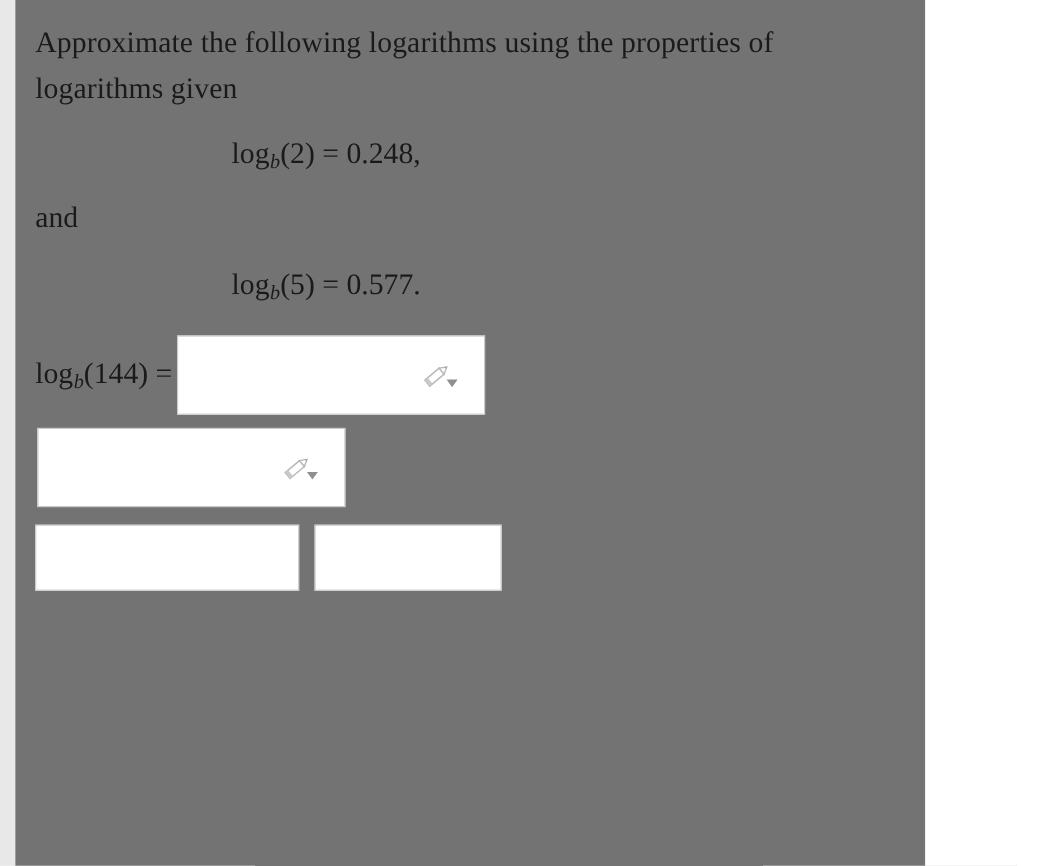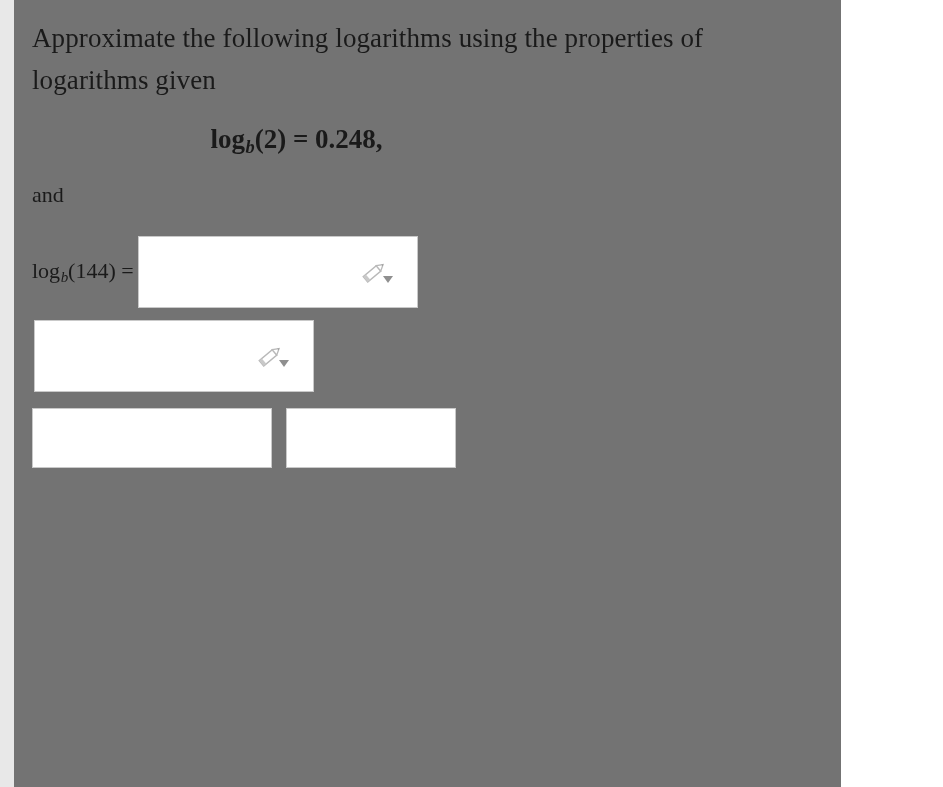--- a/index.html
+++ b/index.html
@@ -37,26 +37,25 @@
     font-family: "Liberation Serif", serif;
     letter-spacing: 0.1px;
     margin: 0 0 6px 0;
     max-width: 900px;
   }
   .eq-block {
     text-align: center;
     font-size: 27px;
     margin: 22px 0 0 0;
     padding-right: 260px;
-    font-weight: bold;
   }
   .eq-block.second { margin-top: 28px; }
   .eq-block.third  { margin-top: 30px; }
   .and-line {
-    font-size: 22px;
+    font-size: 27px;
     margin: 24px 0 0 0;
   }
   .math { font-family: "Liberation Serif", serif; }
   .mathit { font-style: italic; }
   sub.bsub {
     font-style: italic;
     font-size: 0.68em;
     vertical-align: -0.28em;
     margin-left: 0.5px;
   }
@@ -66,21 +65,21 @@
   }
   .answers {
     margin-top: 28px;
   }
   .answer-row {
     display: flex;
     align-items: center;
     margin-bottom: 12px;
   }
   .answer-label {
-    font-size: 22px;
+    font-size: 27px;
     white-space: nowrap;
     padding-right: 2px;
   }
   .answer-box {
     position: relative;
     width: 280px;
     height: 72px;
     border: 1px solid #c9c9c9;
     background: #ffffff;
     box-sizing: border-box;
@@ -121,20 +120,25 @@
 
   <div class="eq-block">
     <span class="math">log</span><sub class="bsub">b</sub><span class="math">(2)</span>
     <span class="math">=</span>
     <span class="math">0.248,</span>
   </div>
 
 
   <p class="and-line">and</p>
 
+  <div class="eq-block third">
+    <span class="math">log</span><sub class="bsub">b</sub><span class="math">(5)</span>
+    <span class="math">=</span>
+    <span class="math">0.577.</span>
+  </div>
 
   <div class="answers">
 
     <div class="answer-row">
       <span class="answer-label"><span>log</span><sub class="bsub">b</sub><span>(144)</span>&nbsp;<span>=</span></span>
       <div class="answer-box">
         <svg class="pencil" viewBox="0 0 34 26">
           <g transform="rotate(-40 14 13)">
             <rect x="2" y="9" width="17" height="7" fill="#ffffff" stroke="#b9b9b9" stroke-width="1.4"></rect>
             <rect x="2" y="9" width="3.4" height="7" fill="#c9c9c9"></rect>

